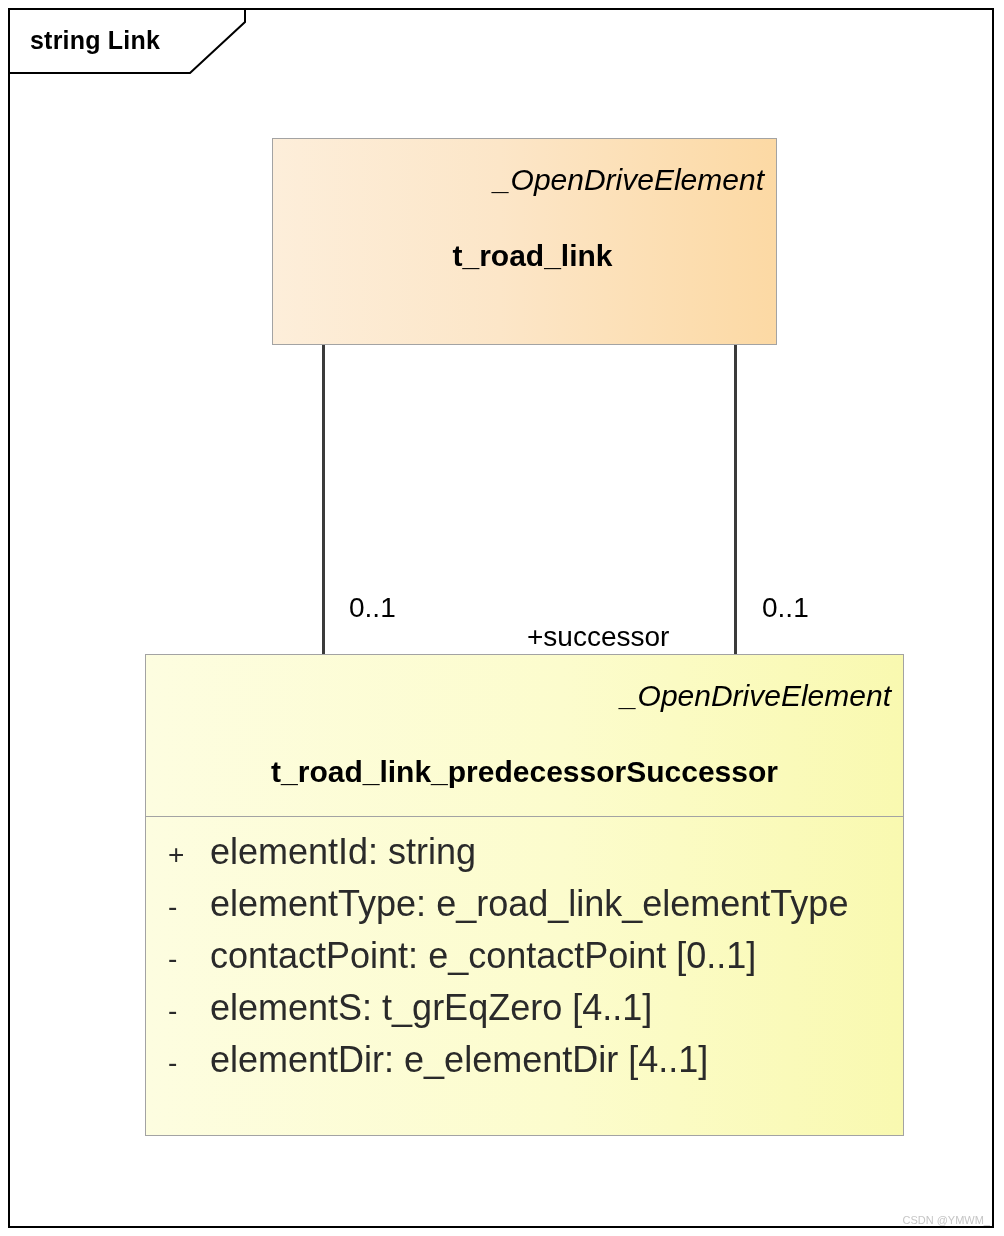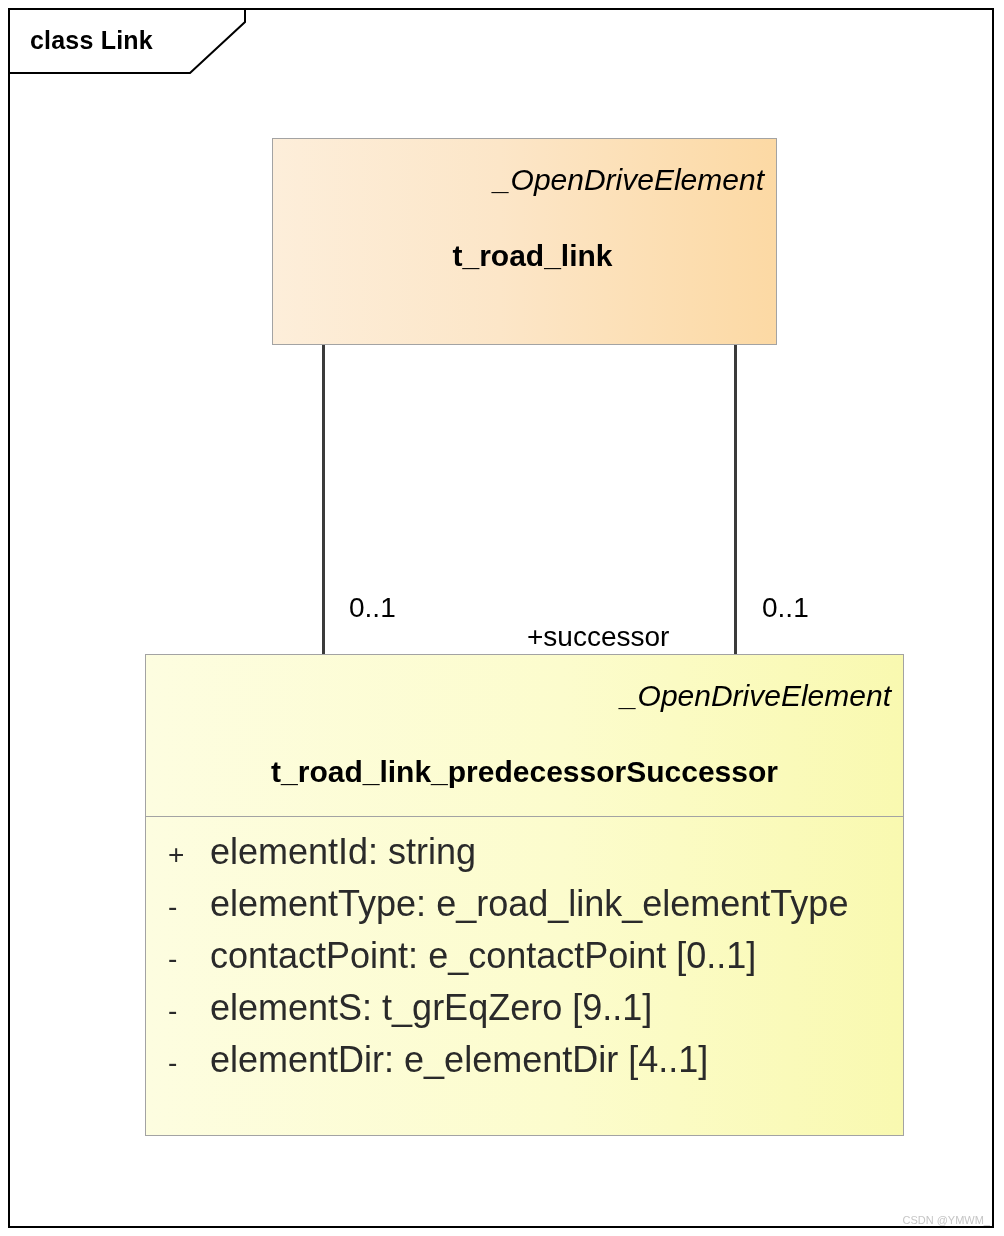--- a/index.html
+++ b/index.html
@@ -186,21 +186,21 @@
 <body>
 
 <div id="canvas">
 
   <div id="frame"></div>
 
   <div id="frame-tab">
     <svg width="238" height="66" viewBox="0 0 238 66">
       <path d="M1,1 L237,1 L237,14 L182,65 L1,65 Z" fill="#ffffff" stroke="#000000" stroke-width="2"></path>
     </svg>
-    <div id="frame-tab-label">class Link</div>
+    <div id="frame-tab-label">string Link</div>
   </div>
 
   <div class="connector" id="connector-predecessor"></div>
   <div class="connector" id="connector-successor"></div>
 
   <div class="assoc-label" id="label-predecessor-mult">0..1</div>
   <div class="assoc-label" id="label-successor-role">+successor</div>
   <div class="assoc-label" id="label-successor-mult">0..1</div>
 
   <div class="uml-class" id="class-road-link">
@@ -220,21 +220,21 @@
         <div class="uml-attr-row">
           <span class="uml-attr-vis">-</span>
           <span class="uml-attr-sig">elementType: e_road_link_elementType</span>
         </div>
         <div class="uml-attr-row">
           <span class="uml-attr-vis">-</span>
           <span class="uml-attr-sig">contactPoint: e_contactPoint [0..1]</span>
         </div>
         <div class="uml-attr-row">
           <span class="uml-attr-vis">-</span>
-          <span class="uml-attr-sig">elementS: t_grEqZero [9..1]</span>
+          <span class="uml-attr-sig">elementS: t_grEqZero [4..1]</span>
         </div>
         <div class="uml-attr-row">
           <span class="uml-attr-vis">-</span>
           <span class="uml-attr-sig">elementDir: e_elementDir [4..1]</span>
         </div>
       </div>
   </div>
 
   <div id="watermark">CSDN @YMWM_</div>
 

